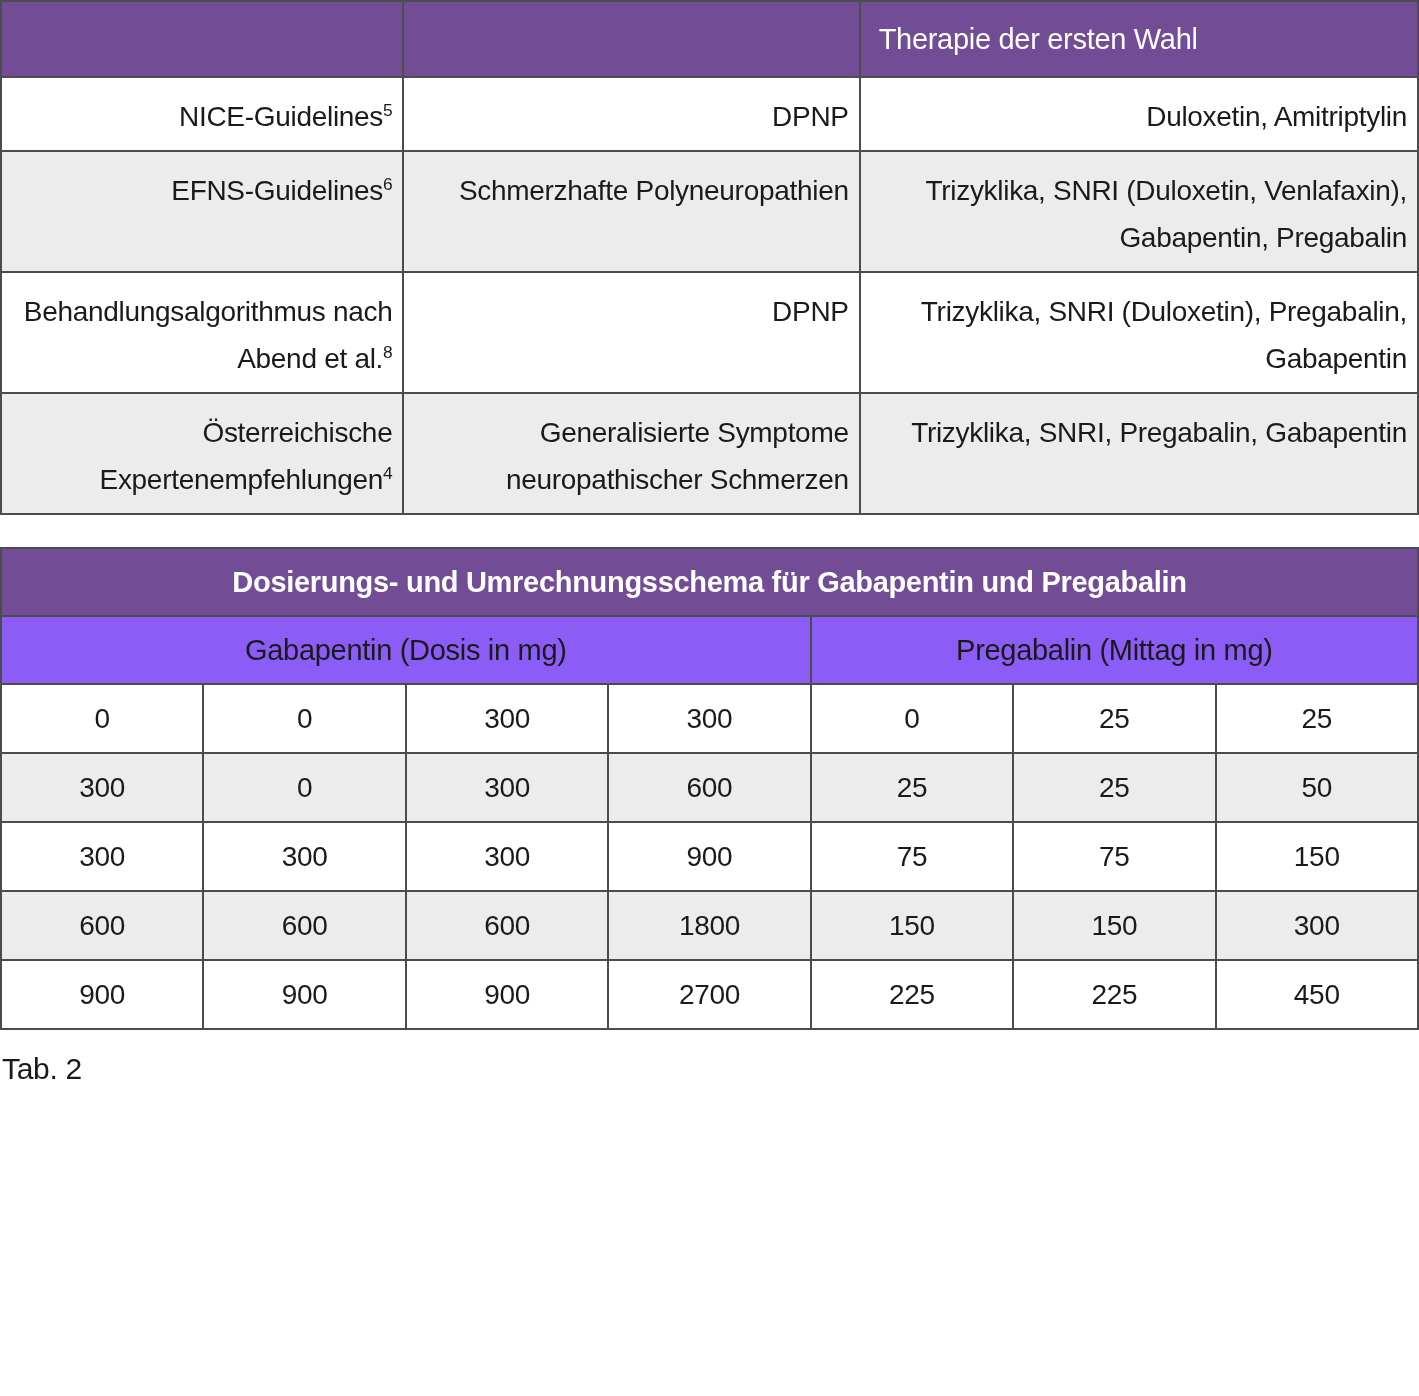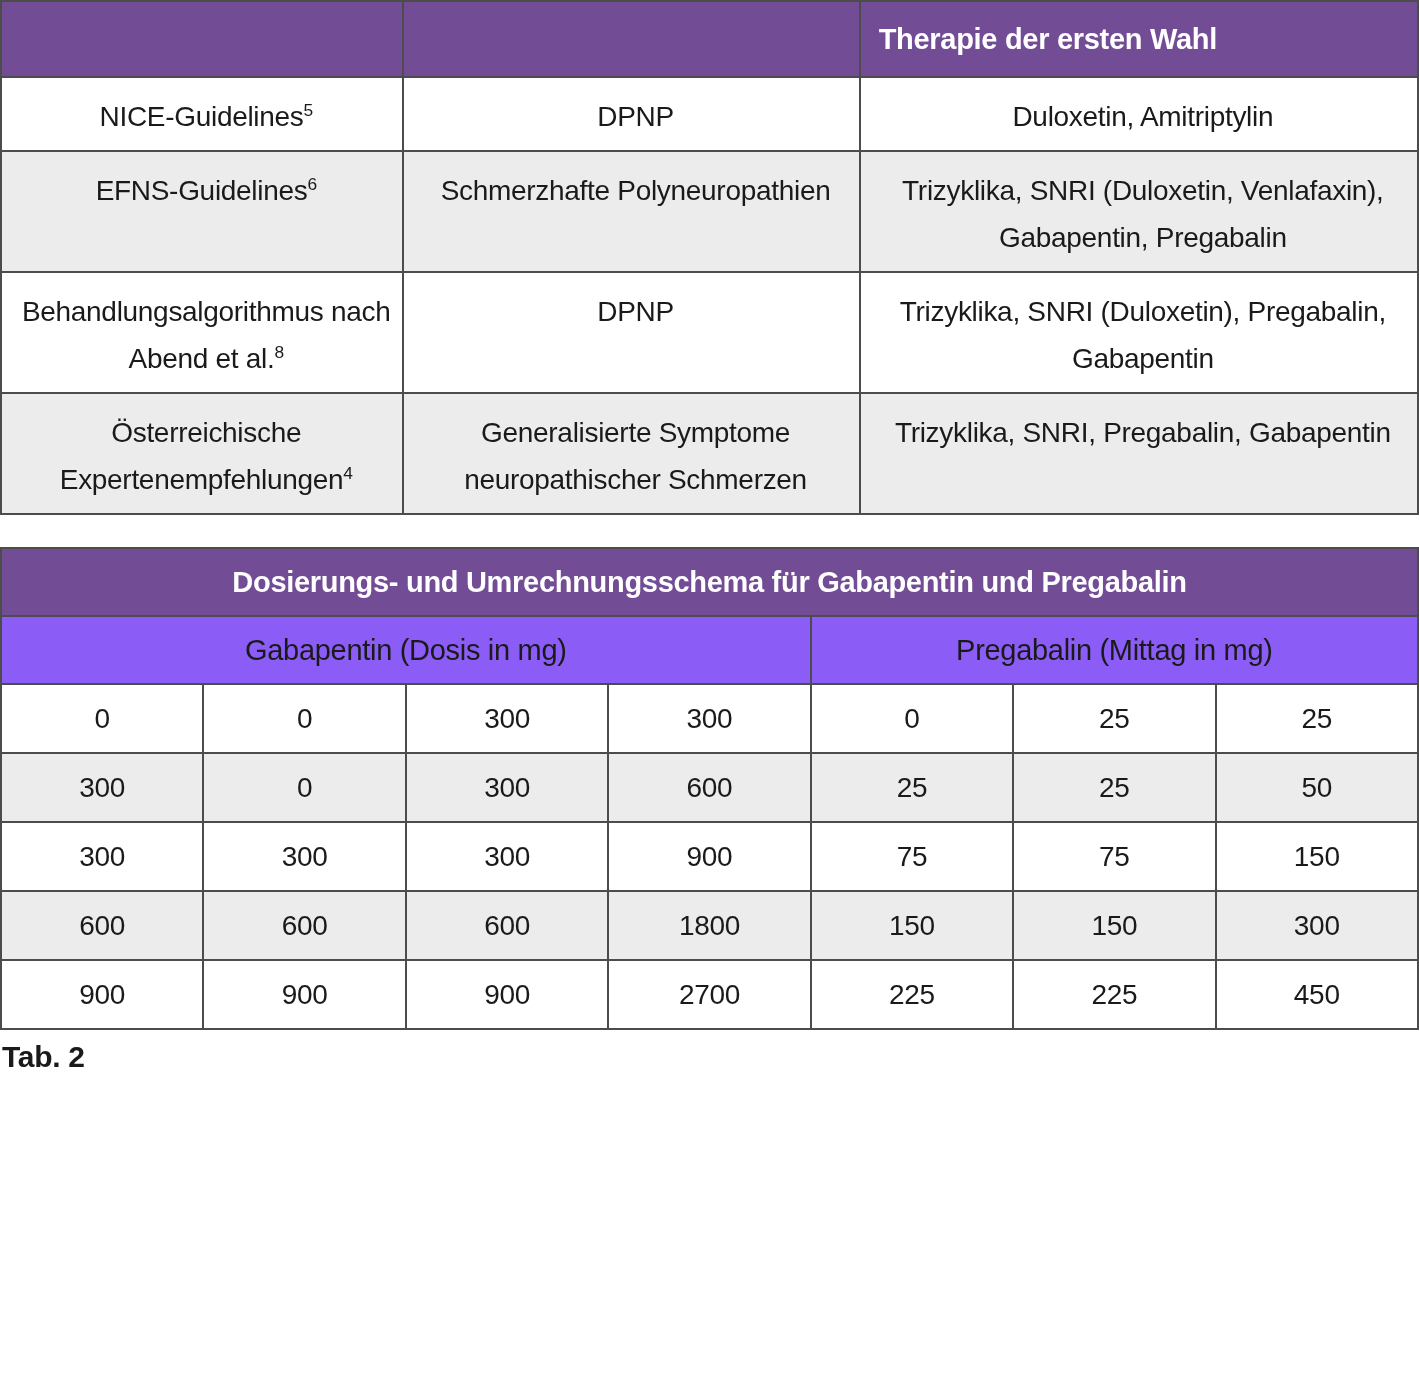--- a/index.html
+++ b/index.html
@@ -29,29 +29,29 @@
   
   .t1 col.c1 { width: 28.4%; }
   .t1 col.c2 { width: 32.2%; }
   .t1 col.c3 { width: 39.4%; }
 
   .t1 th {
     height: 76px;
     background: #734C96;
     color: #ffffff;
     font-size: 29px;
-    font-weight: bold;
+    font-weight: normal;
     text-align: left;
     vertical-align: middle;
     padding: 0 18px;
     letter-spacing: -0.3px;
   }
   .t1 td {
     font-size: 28px;
-    text-align: center;
+    text-align: right;
     vertical-align: top;
     padding: 15px 10px 10px 18px;
     line-height: 1.68;
     letter-spacing: -0.3px;
     background: #ffffff;
   }
   .t1 tr.r1 td { height: 66px; }
   .t1 tr.r2 td { height: 120px; }
   .t1 tr.r3 td { height: 118px; }
   .t1 tr.r4 td { height: 120px; }
@@ -63,23 +63,23 @@
   }
 
   
   .caption {
     margin: 16px 0 0 2px;
     font-size: 29px;
     letter-spacing: -0.3px;
   }
   .caption .cap-label { font-weight: bold; }
   .caption2 {
-    margin: 10px 0 0 2px;
+    margin: 22px 0 0 2px;
     font-size: 30px;
-    font-weight: bold;
+    font-weight: normal;
     letter-spacing: -0.3px;
   }
 
   
   .t2 { margin-top: 32px; }
   .t2 col { width: 14.2857%; }
 
   .t2 th.title-cell {
     height: 68px;
     background: #734C96;

